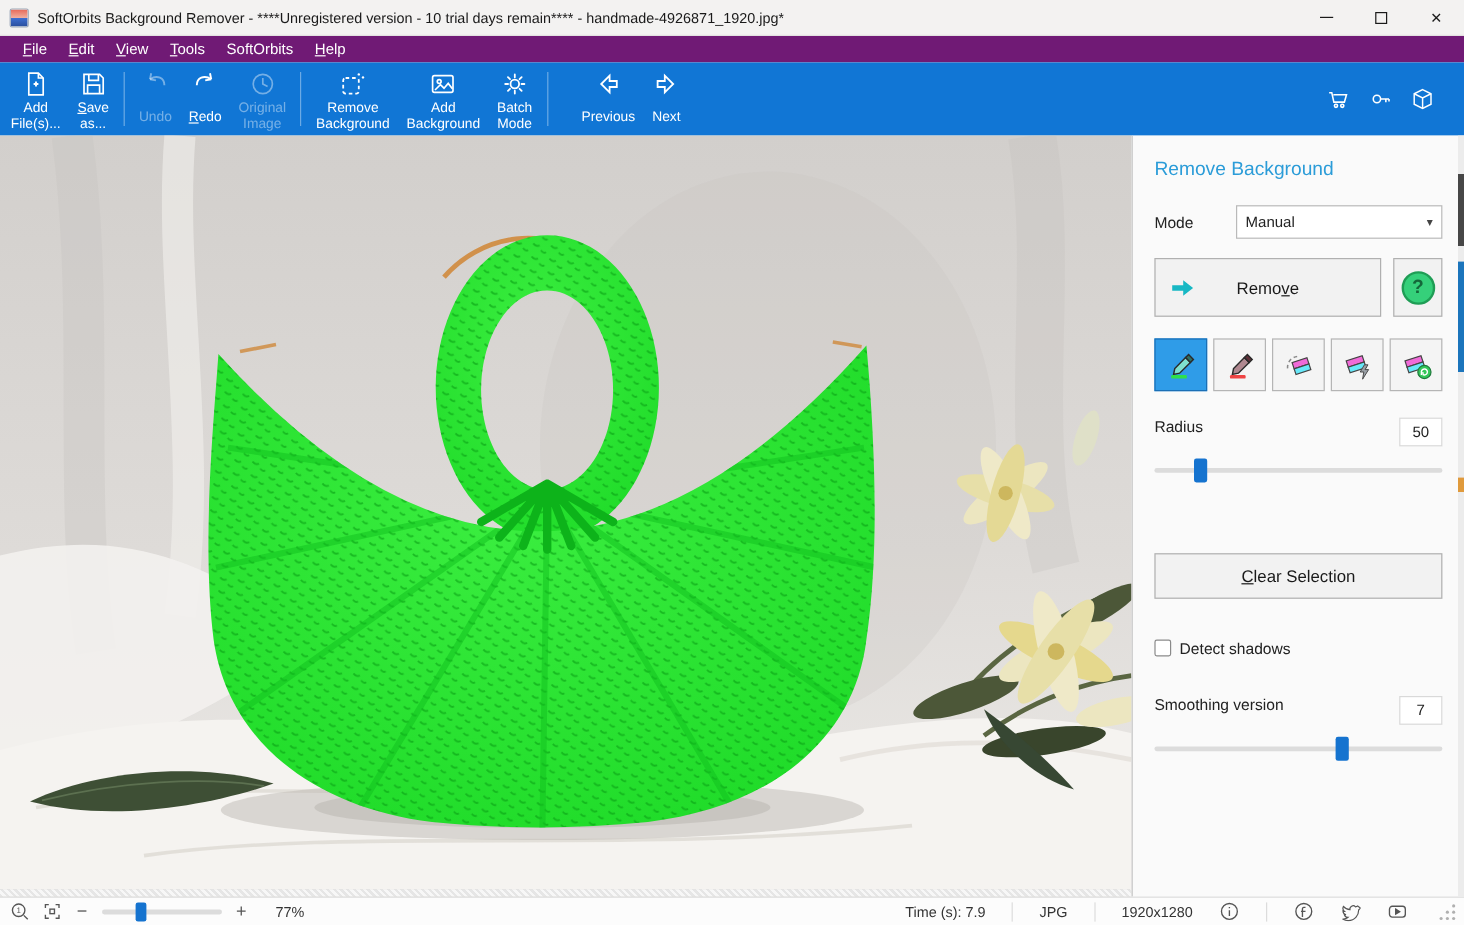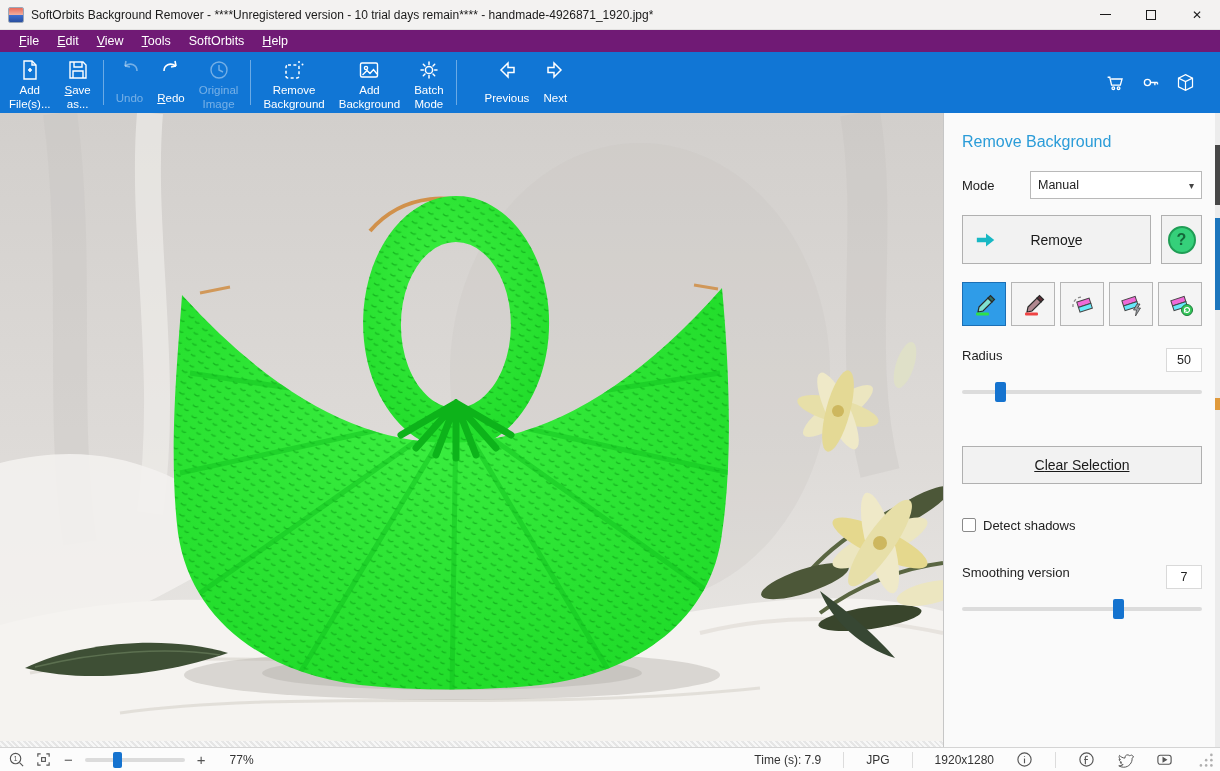--- a/index.html
+++ b/index.html
@@ -59,21 +59,21 @@
   .toolbtn.selected { background:#2f9ce8; border:1px solid #1b6fb5; }
   .toolbtn svg { width:30px; height:30px; }
 
   .value-row { display:flex; justify-content:space-between; }
   .value-label { font-size:13px; color:#222; }
   .value-box { width:36px; height:24px; background:#fff; border:1px solid #d9d9d9; display:flex; align-items:center; justify-content:center; font-size:12.5px; color:#222; }
   .slider { position:relative; height:20px; margin:10px 0 0 0; }
   .slider .track { position:absolute; top:8px; left:0; right:0; height:4px; background:#dcdcdc; border-radius:2px; }
   .slider .thumb { position:absolute; top:0; width:11px; height:20px; background:#1573cf; border-radius:2px; transform:translateX(-5px); }
 
-  .clear-btn { width:100%; height:38px; margin-top:44px;text-decoration:underline; }
+  .clear-btn { width:100%; height:38px; margin-top:59px; }
   .check-row { display:flex; align-items:flex-start; gap:7px; margin-top:34px; font-size:13px; color:#222; }
   .checkbox { width:14px; height:14px; border:1px solid #8a8a8a; background:#fff; border-radius:2px; }
   .smooth-block { margin-top:32px; }
 
   
   .edgestrip { position:absolute; right:0; top:0; width:5px; height:634px; background:#ececec; }
   .edgestrip .seg { position:absolute; left:0; width:5px; }
 
   
   .statusbar { height:24px; border-top:1px solid #d4d4d4; background:#fcfcfc; display:flex; align-items:center; font-size:12px; color:#333; padding:0 6px 0 8px; flex:0 0 auto; }

